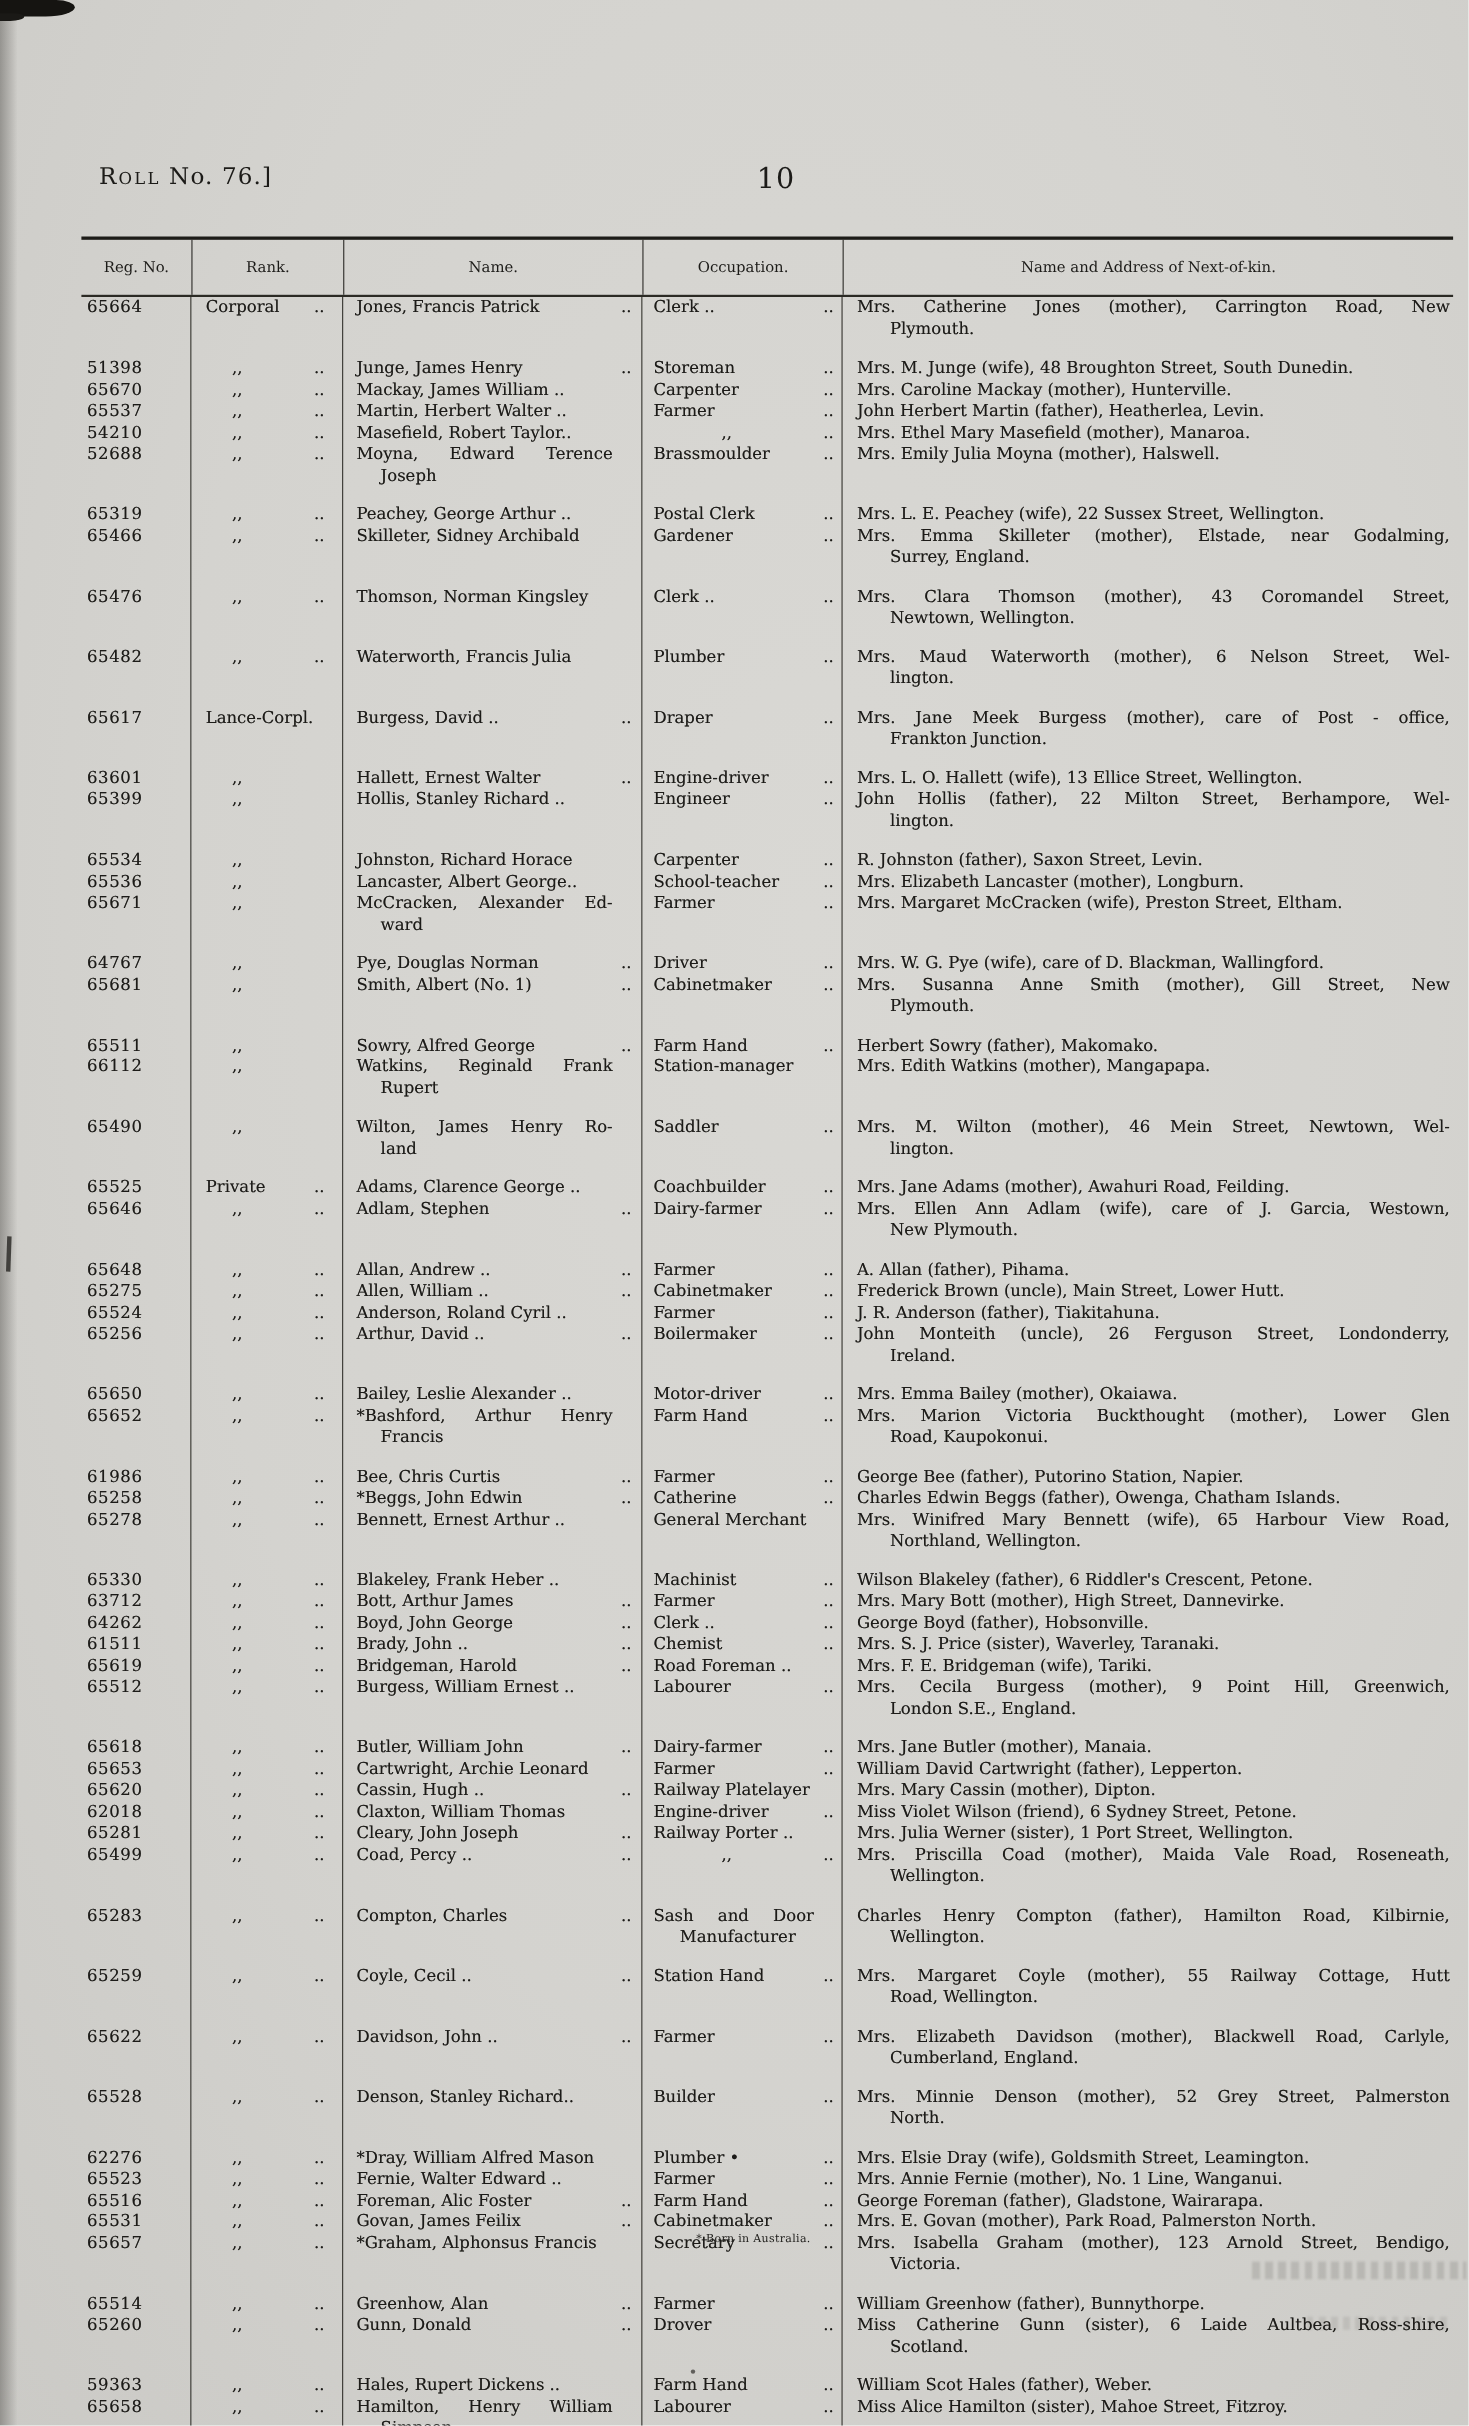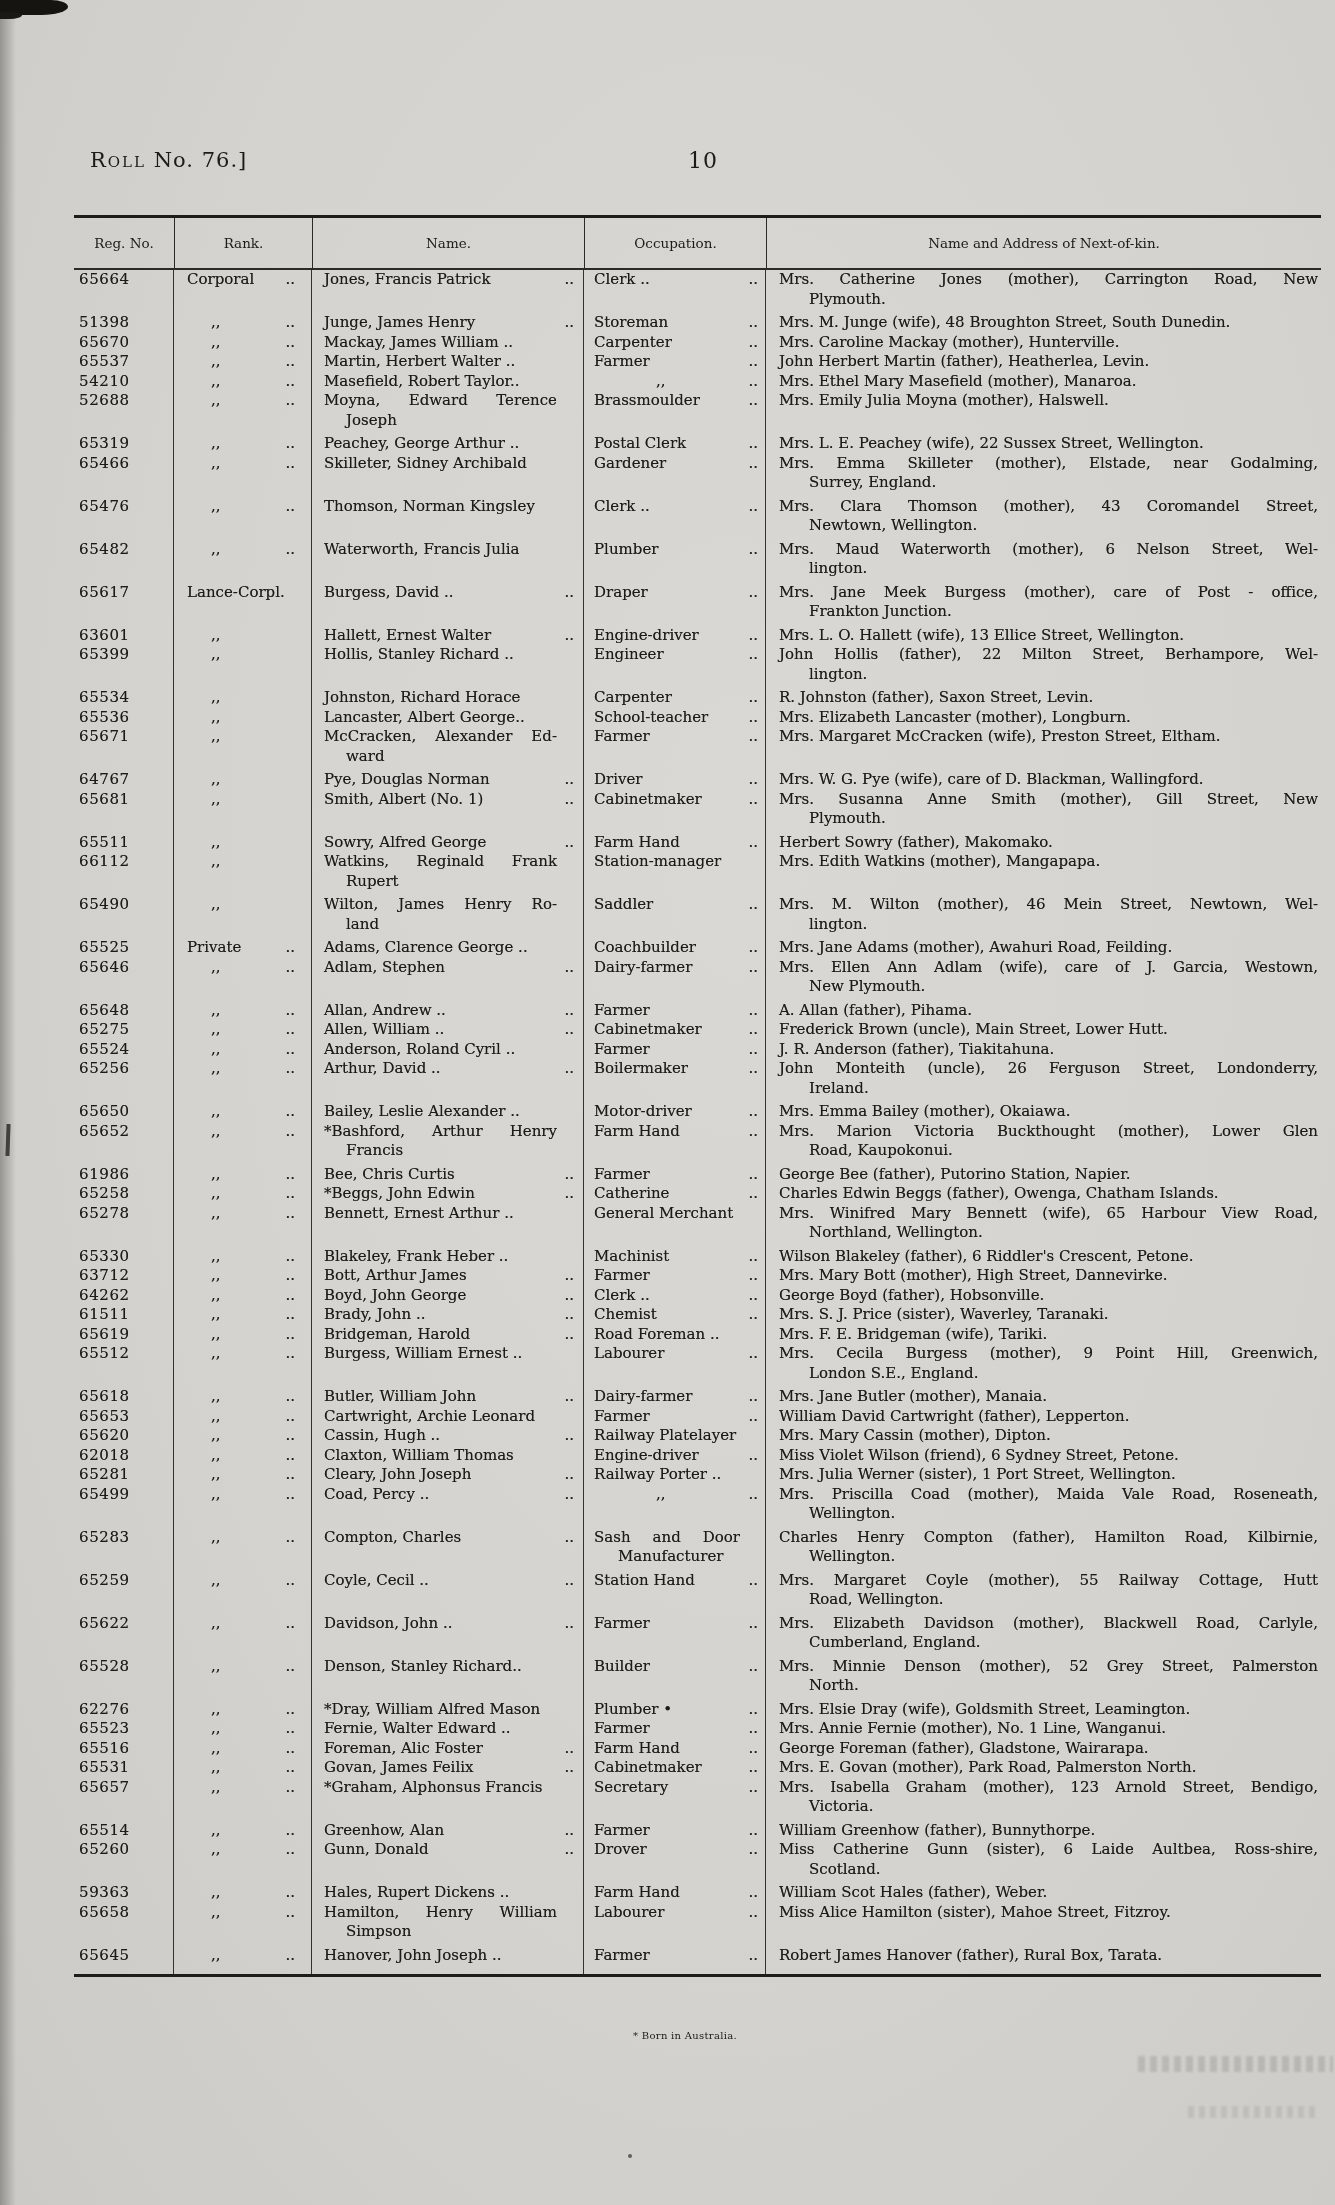--- a/index.html
+++ b/index.html
@@ -16,21 +16,21 @@
   .corner-blotch2{position:absolute;left:0;top:12px;width:22px;height:7px;background:#1a1916;border-radius:0 60% 80% 0;}
   .margin-mark{position:absolute;left:6px;top:1124px;width:4px;height:32px;background:#2e2d29;opacity:.85;transform:rotate(2deg);}
   .smudge-a{position:absolute;left:1138px;top:2056px;width:195px;height:16px;opacity:.18;filter:blur(1px);
     background:repeating-linear-gradient(90deg,#55534e 0 7px,transparent 7px 12px);}
   .smudge-b{position:absolute;left:1188px;top:2106px;width:130px;height:12px;opacity:.12;filter:blur(1px);
     background:repeating-linear-gradient(90deg,#55534e 0 6px,transparent 6px 11px);}
   .speck{position:absolute;width:4px;height:4px;border-radius:50%;background:#23221f;opacity:.65;}
 
   .roll-line{position:absolute;top:148px;left:90px;font-size:21px;letter-spacing:1px;}
   .roll-line .sc{font-variant:small-caps;letter-spacing:2px;}
-  .page-number{position:absolute;top:148px;left:688px;font-size:22px;letter-spacing:1px;}
+  .page-number{position:absolute;top:148px;left:688px;font-size:26px;letter-spacing:1px;}
 
   .sheet-table{position:absolute;left:74px;top:215px;width:1247px;}
   .thead{
     display:grid;grid-template-columns:100px 138px 272px 182px 1fr;
     align-items:center;height:50px;text-align:center;font-size:13.5px;
     border-top:3px solid #1d1c18;border-bottom:2px solid #2b2a24;
   }
   .hcell{padding:0 2px;}
   .hcell + .hcell{border-left:1.5px solid #2b2a26;height:100%;display:flex;align-items:center;justify-content:center;}
 
@@ -38,21 +38,21 @@
     font-size:17px;letter-spacing:.6px;white-space:nowrap;}
   .section-title .it{font-style:italic;letter-spacing:.2px;}
 
   .tbody{position:relative;padding-bottom:9px;border-bottom:3px solid #1e1d19;}
   .vlines{position:absolute;top:0;bottom:0;left:0;right:0;pointer-events:none;}
   .vl{position:absolute;top:0;bottom:0;width:1.4px;background:#34322d;}
   .vl1{left:99px;} .vl2{left:237px;} .vl3{left:509px;} .vl4{left:691px;}
 
   .row{display:grid;grid-template-columns:100px 138px 272px 182px 1fr;
     font-size:15px;line-height:19.5px;text-shadow:0 0 .4px rgba(25,24,20,.55);}
-  .row.gap{margin-top:4px;}
+  .row.gap{margin-top:16px;}
   .cell{overflow:hidden;}
   .reg{padding-left:5px;letter-spacing:.6px;}
   .rank{position:relative;padding-left:13px;}
   .rank .rt.ditto{margin-left:24px;display:inline-block;}
   .rank .rd{position:absolute;right:17px;top:0;}
   .name{position:relative;padding-left:12px;padding-right:27px;}
   .name .dots{position:absolute;right:10px;top:0;}
   .occ{position:relative;padding-left:10px;padding-right:26px;}
   .occ .dots{position:absolute;right:8px;top:0;}
   .kin{padding-left:13px;padding-right:3px;}

